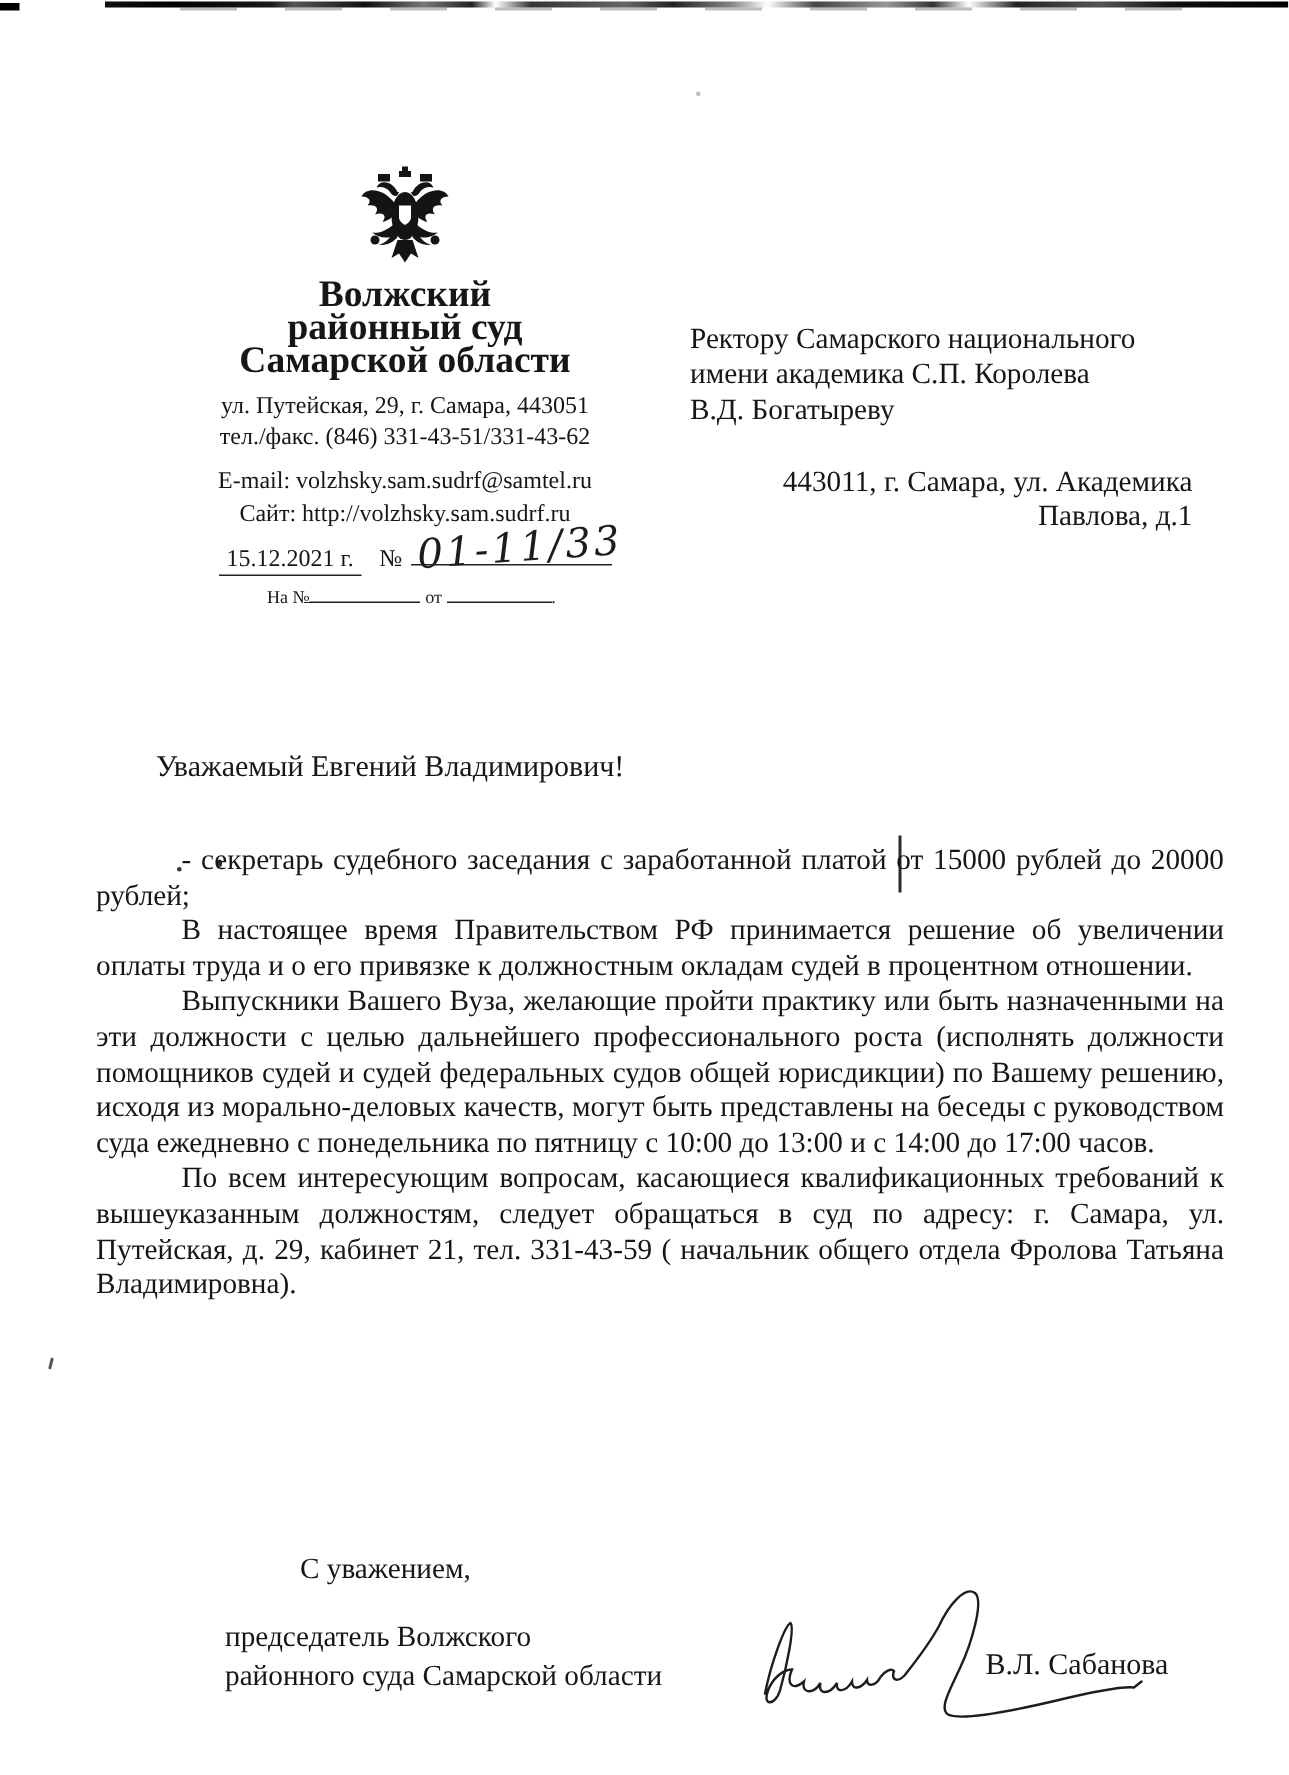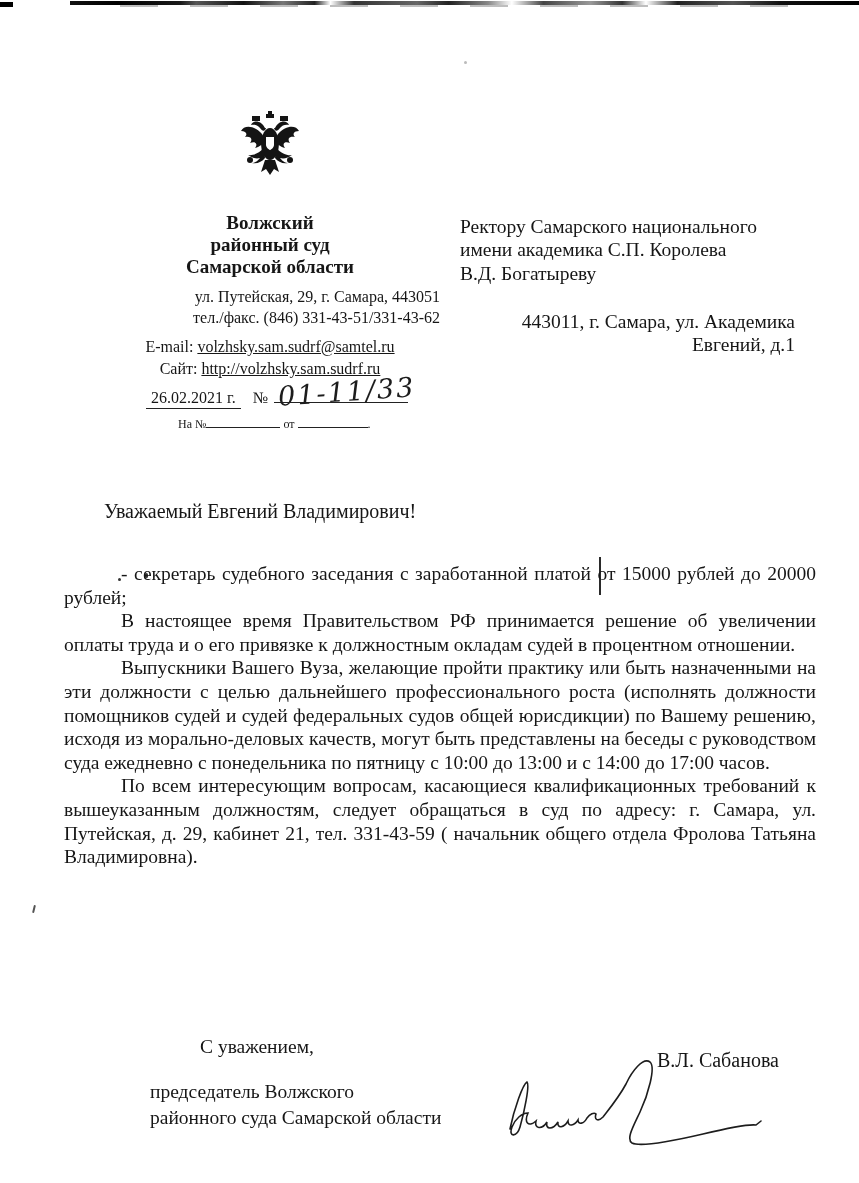--- a/index.html
+++ b/index.html
@@ -23,24 +23,24 @@
   .corner-dash{position:absolute; top:2px; left:0; width:13px; height:5px; background:#000;}
   .stray-dot{position:absolute; width:3px; height:3px; border-radius:50%; background:#777;}
   .vline-artifact{position:absolute; left:599px; top:557px; width:1.5px; height:38px; background:#2a2a2a;}
   .margin-tick{position:absolute; left:33px; top:905px; width:2px; height:8px; background:#555; transform:rotate(14deg); border-radius:1px;}
   .para-dot1{position:absolute; left:118px; top:578px; width:3px; height:3px; background:#333; border-radius:50%;}
   .para-dot2{position:absolute; left:145px; top:573px; width:2.5px; height:5px; background:#333; border-radius:2px;}
 
   
   .letterhead{position:absolute; left:100px; top:110px; width:340px; text-align:center;}
   .coat{width:60px; height:72px; margin:0 auto; display:block;}
-  .org-name{margin-top:30px; font-weight:bold; font-size:19px; line-height:22px;}
-  .lh-address{margin-top:8px; font-size:16px; line-height:21px;text-align:right;}
+  .org-name{margin-top:4px; font-weight:bold; font-size:25px; line-height:22px;}
+  .lh-address{margin-top:8px; font-size:16px; line-height:21px;}
   .lh-links{margin-top:8px; font-size:16px; line-height:22px;}
-  .ulink{text-decoration:underline;}
+  .ulink{}
   .date-row{margin-top:4px; font-size:16px; text-align:left; padding-left:46px; height:24px; white-space:nowrap;}
   .date-span{display:inline-block; border-bottom:1.5px solid #222; padding:0 5px 1px 5px;}
   .num-sign{margin-left:12px;}
   .numline{display:inline-block; width:134px; border-bottom:1.5px solid #222; height:18px; position:relative; vertical-align:baseline; margin-left:6px;}
   .handnum{
     position:absolute; left:4px; bottom:-5px; font-size:27px; font-style:italic;
     font-family:"DejaVu Serif", serif; letter-spacing:2px; transform:rotate(-4deg);
     white-space:nowrap; color:#1c1c1c;
   }
   .ref-row{margin-top:5px; font-size:12px; text-align:left; padding-left:78px; white-space:nowrap;}
@@ -54,21 +54,21 @@
   .salutation{position:absolute; left:64px; top:500px; width:752px; padding-left:40px; box-sizing:border-box; text-align:left; font-size:20px;}
 
   
   .body-text{position:absolute; left:64px; top:562px; width:752px; font-size:19.5px; line-height:23.6px; text-align:justify;}
   .body-text p{margin:0; text-indent:57px;}
   .body-text p.first{text-indent:97px;}
 
   
   .regards{position:absolute; left:152px; top:1036px; font-size:19.5px;margin-left:48px;}
   .signer-title{position:absolute; left:150px; top:1079px; font-size:19.5px; line-height:26px;}
-  .signer-name{position:absolute; left:657px; top:1049px; font-size:20px;}
+  .signer-name{position:absolute; left:657px; top:1099px; font-size:20px;}
   .sig-svg{position:absolute; left:498px; top:1053px;}
 </style>
 </head>
 <body>
 
 <div id="paper">
 
   <div class="topline"></div>
   <div class="topline2"></div>
   <div class="corner-dash"></div>
@@ -114,35 +114,35 @@
         <span>E-mail:</span>
         <span class="ulink">volzhsky.sam.sudrf@samtel.ru</span>
       </div>
       <div>
         <span>Сайт:</span>
         <span class="ulink">http://volzhsky.sam.sudrf.ru</span>
       </div>
     </div>
 
     <div class="date-row">
-      <span class="date-span">26.02.2021 г.</span><span class="num-sign">№</span><span class="numline"><span class="handnum">01-11/33</span></span>
+      <span class="date-span">15.12.2021 г.</span><span class="num-sign">№</span><span class="numline"><span class="handnum">01-11/33</span></span>
     </div>
 
     <div class="ref-row">
       <span>На №</span><span class="blank" style="width:74px"></span> <span>от</span> <span class="blank" style="width:70px"></span><span>.</span>
     </div>
   </div>
 
   <div class="recipient">
     <div>Ректору Самарского национального</div>
     <div>имени  академика С.П. Королева</div>
     <div>В.Д. Богатыреву</div>
     <div class="addr">
       <div>443011, г. Самара, ул. Академика</div>
-      <div>Евгений, д.1</div>
+      <div>Павлова, д.1</div>
     </div>
   </div>
 
   <div class="salutation">Уважаемый Евгений Владимирович!</div>
 
   <div class="body-text">
     <p>- секретарь судебного заседания с заработанной платой от 15000 рублей до 20000 рублей;</p>
     <p>В настоящее время Правительством РФ  принимается решение об увеличении оплаты труда и о его привязке к должностным окладам судей в процентном отношении.</p>
     <p>Выпускники Вашего Вуза, желающие пройти практику или быть назначенными на эти должности с целью дальнейшего профессионального роста (исполнять должности помощников судей и судей федеральных судов общей юрисдикции) по Вашему решению, исходя из морально-деловых качеств, могут быть представлены на беседы с руководством суда ежедневно с понедельника по пятницу с 10:00 до 13:00 и с 14:00 до 17:00 часов.</p>
     <p>По всем интересующим вопросам, касающиеся квалификационных требований к вышеуказанным должностям, следует обращаться в суд по адресу: г. Самара, ул. Путейская, д. 29, кабинет 21, тел. 331-43-59 ( начальник общего отдела Фролова Татьяна Владимировна).</p>

